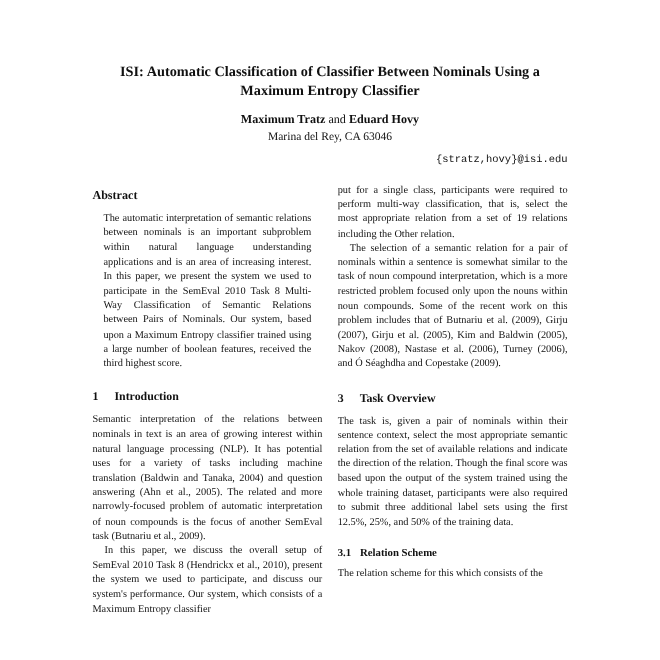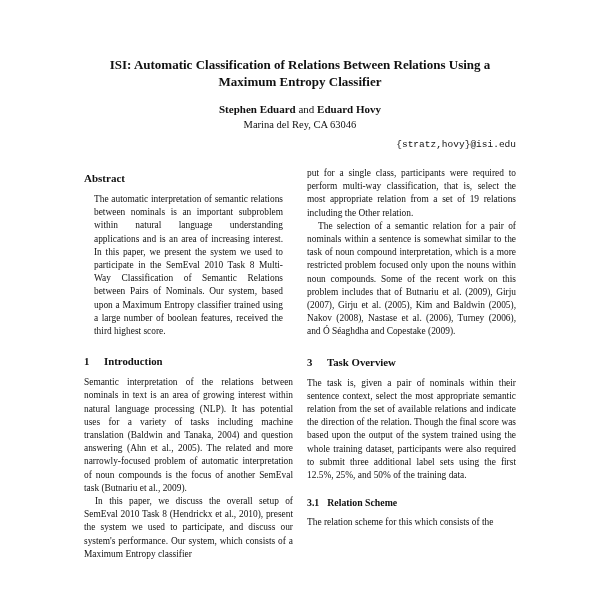--- a/index.html
+++ b/index.html
@@ -81,23 +81,23 @@
     margin: 15px 0 8px 0;
   }
   .subsection-heading .sec-num { display: inline-block; margin-right: 8px; }
 </style>
 </head>
 <body>
 
 <div class="page">
   <div class="content">
 
-    <div class="title">ISI: Automatic Classification of Relations Between Relations Using a Maximum Entropy Classifier</div>
+    <div class="title">ISI: Automatic Classification of Classifier Between Nominals Using a Maximum Entropy Classifier</div>
 
-    <div class="authors"><span class="name">Stephen Eduard</span><span> and </span><span class="name">Eduard Hovy</span></div>
+    <div class="authors"><span class="name">Maximum Tratz</span><span> and </span><span class="name">Eduard Hovy</span></div>
 
     <div class="affiliation">
       <div>Marina del Rey, CA 63046</div>
     </div>
 
     <div class="email">{stratz,hovy}@isi.edu</div>
 
     <div class="columns">
 
       <div class="col">

